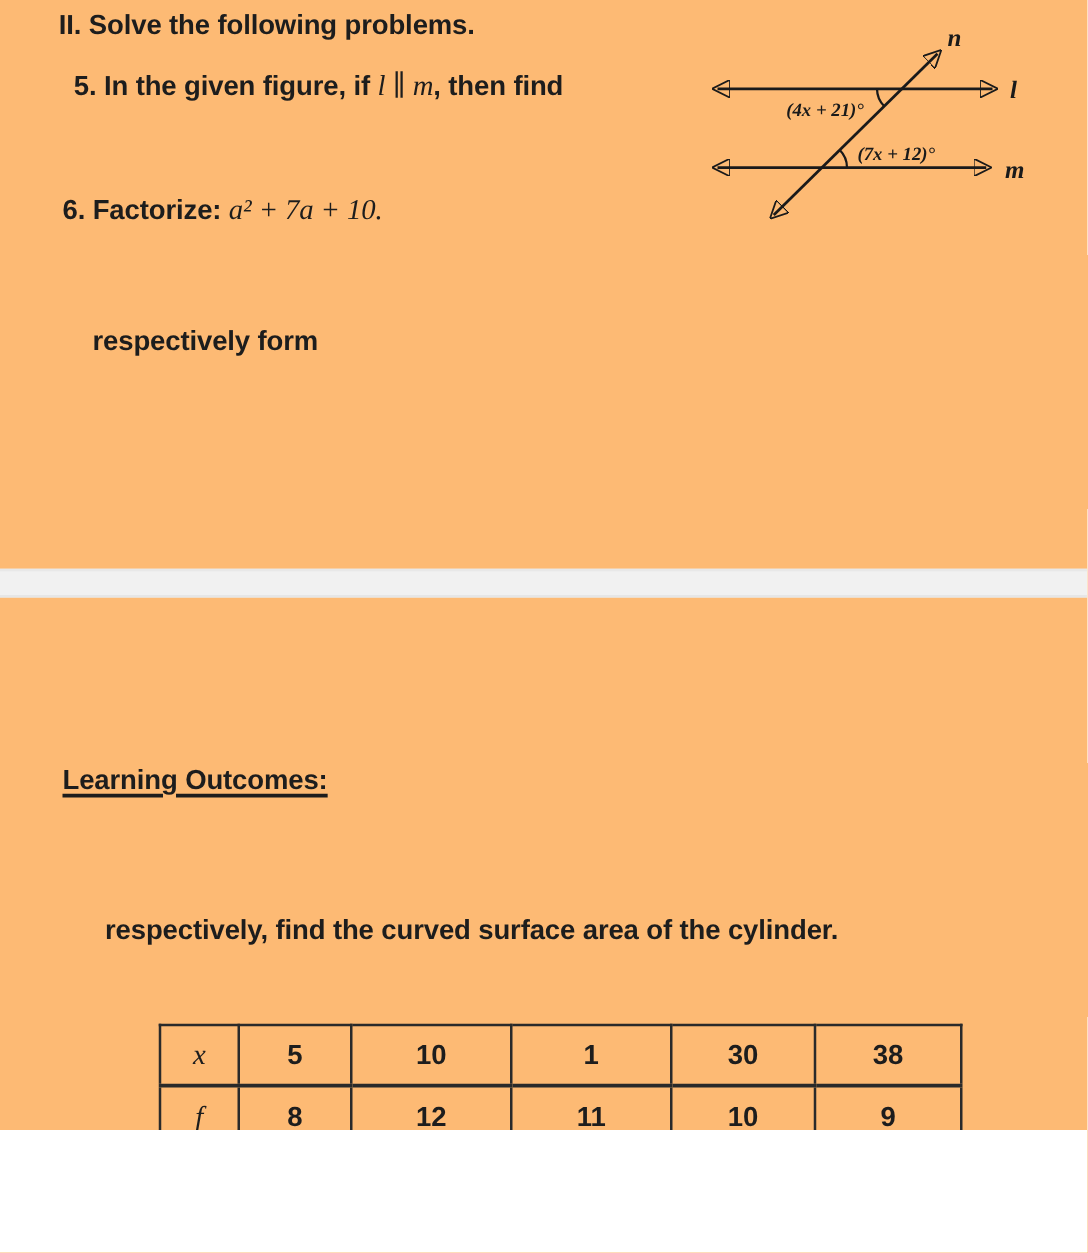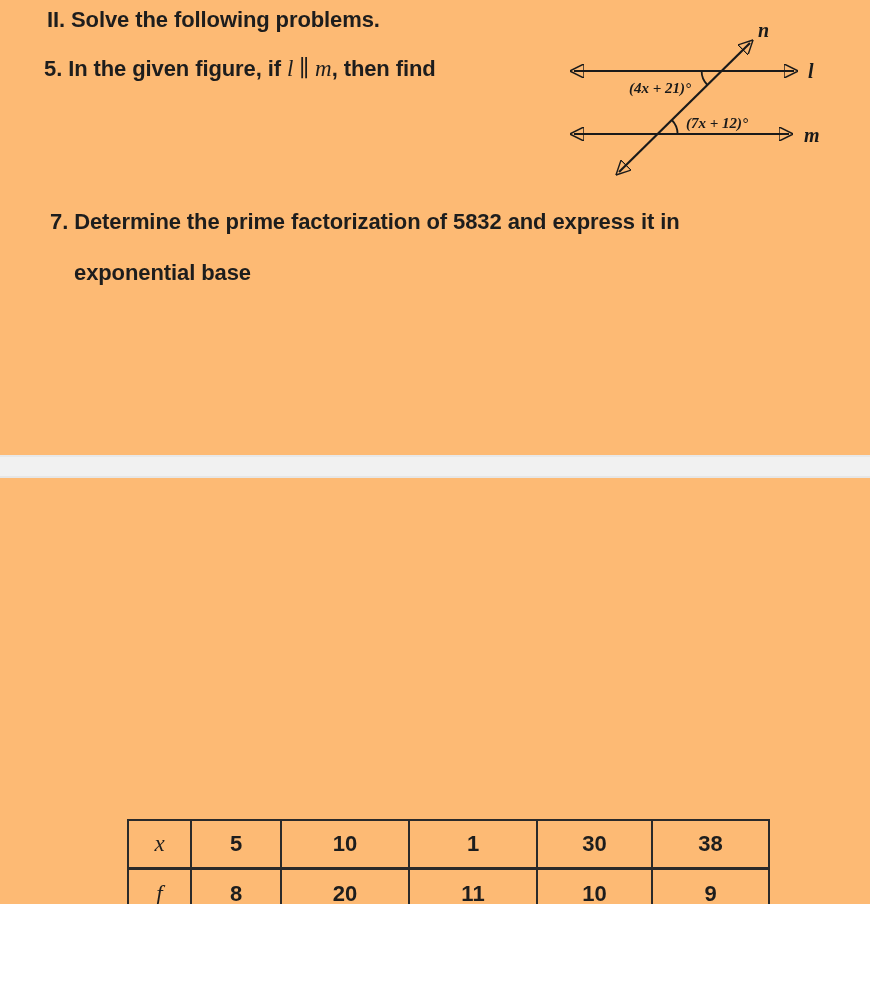--- a/index.html
+++ b/index.html
@@ -76,28 +76,30 @@
     font-size:23px;
   }
 </style>
 </head>
 <body>
 
 <div class="page">
 
   <div class="line" style="top:7px;left:47px">II. Solve the following problems.</div>
 
-  <div class="line" style="top:56px;left:44px">
+  <div class="line" style="top:56px;left:59px">
     <span>5. In the given figure, if </span><span class="math">l ∥ m</span><span>, then find</span>
   </div>
 
 
+  <div class="line" style="top:155px;left:50px">
+    <span>6. Factorize: </span><span class="math">a² + 7a + 10.</span>
+  </div>
 
-  <div class="line" style="top:209px;left:50px">7. Determine the prime factorization of 5832 and express it in</div>
-  <div class="line" style="top:260px;left:74px">exponential base</div>
+  <div class="line" style="top:260px;left:74px">respectively form</div>
 
   <svg class="figure-svg" width="290" height="185" viewBox="0 0 290 185">
     <defs>
       <marker id="arr" viewBox="0 0 10 10" refX="7" refY="5" markerWidth="6.5" markerHeight="6.5" orient="auto-start-reverse">
         <path d="M0,0 L10,5 L0,10 z" fill="#1a1a1a" stroke="none"></path>
       </marker>
     </defs>
     <line class="fig-line" x1="14" y1="56" x2="234" y2="56" marker-start="url(#arr)" marker-end="url(#arr)"></line>
     <line class="fig-line" x1="14" y1="119" x2="229" y2="119" marker-start="url(#arr)" marker-end="url(#arr)"></line>
     <line class="fig-line" x1="59" y1="157" x2="190" y2="28" marker-start="url(#arr)" marker-end="url(#arr)"></line>
@@ -105,22 +107,24 @@
     <path class="fig-arc" d="M111.8,105 A20,20 0 0 1 117.6,119"></path>
     <text class="fig-label" x="198" y="22">n</text>
     <text class="fig-label" x="248" y="63">l</text>
     <text class="fig-label" x="244" y="127">m</text>
     <text class="fig-angle" x="100" y="78" text-anchor="middle">(4x + 21)°</text>
     <text class="fig-angle" x="157" y="113" text-anchor="middle">(7x + 12)°</text>
   </svg>
 
   <div class="band"></div>
 
+  <div class="line underlined" style="top:611px;left:50px">Learning Outcomes:</div>
 
 
+  <div class="line" style="top:731px;left:84px">respectively, find the curved surface area of the cylinder.</div>
 
 
   <table class="freq">
     <colgroup>
       <col style="width:63px">
         <col style="width:90px">
         <col style="width:128px">
       <col style="width:128px">
         <col style="width:115px">
         <col style="width:117px">
@@ -130,21 +134,21 @@
       <td class="hdr">x</td>
       <td>5</td>
       <td>10</td>
       <td>1</td>
       <td>30</td>
       <td>38</td>
     </tr>
     <tr>
       <td class="hdr">f</td>
       <td>8</td>
-      <td>20</td>
+      <td>12</td>
       <td>11</td>
       <td>10</td>
       <td>9</td>
     </tr>
   </tbody>
     </table>
 
 
 </div>
 

